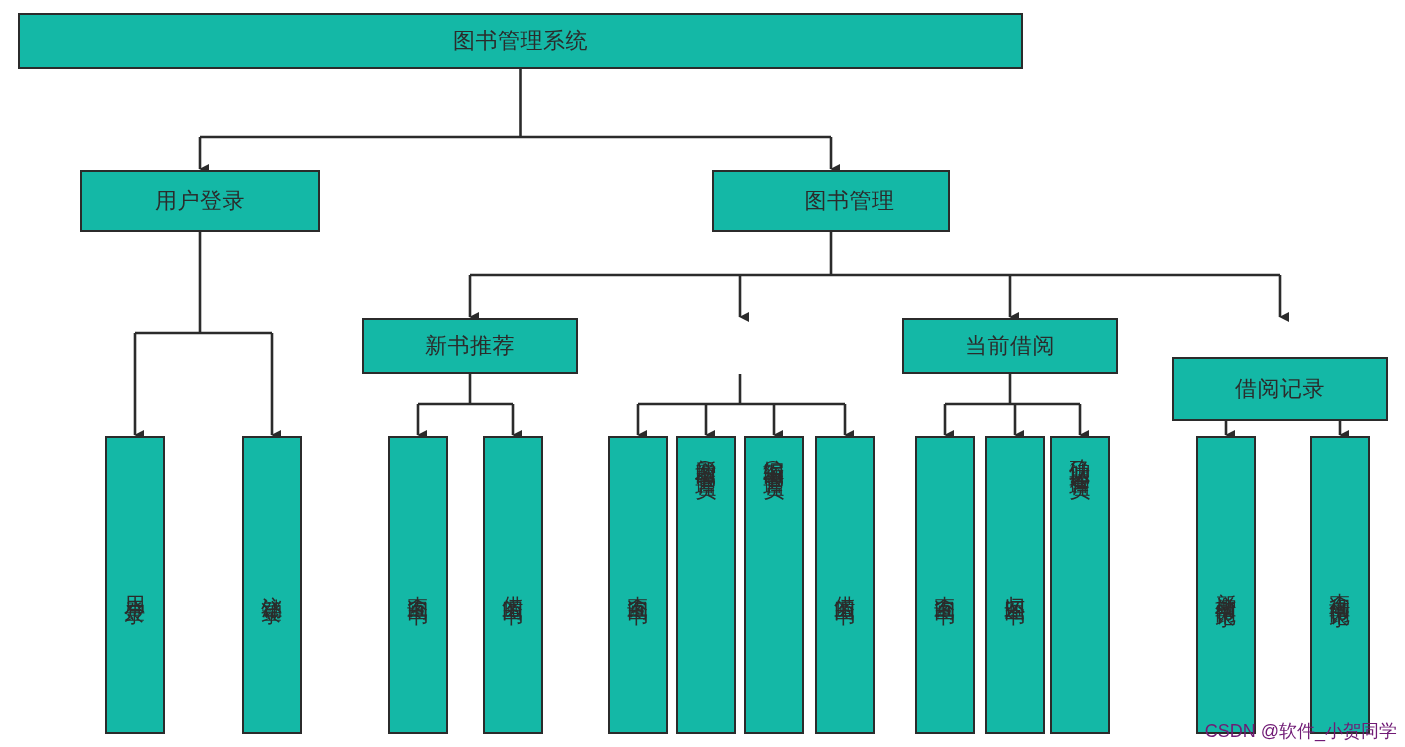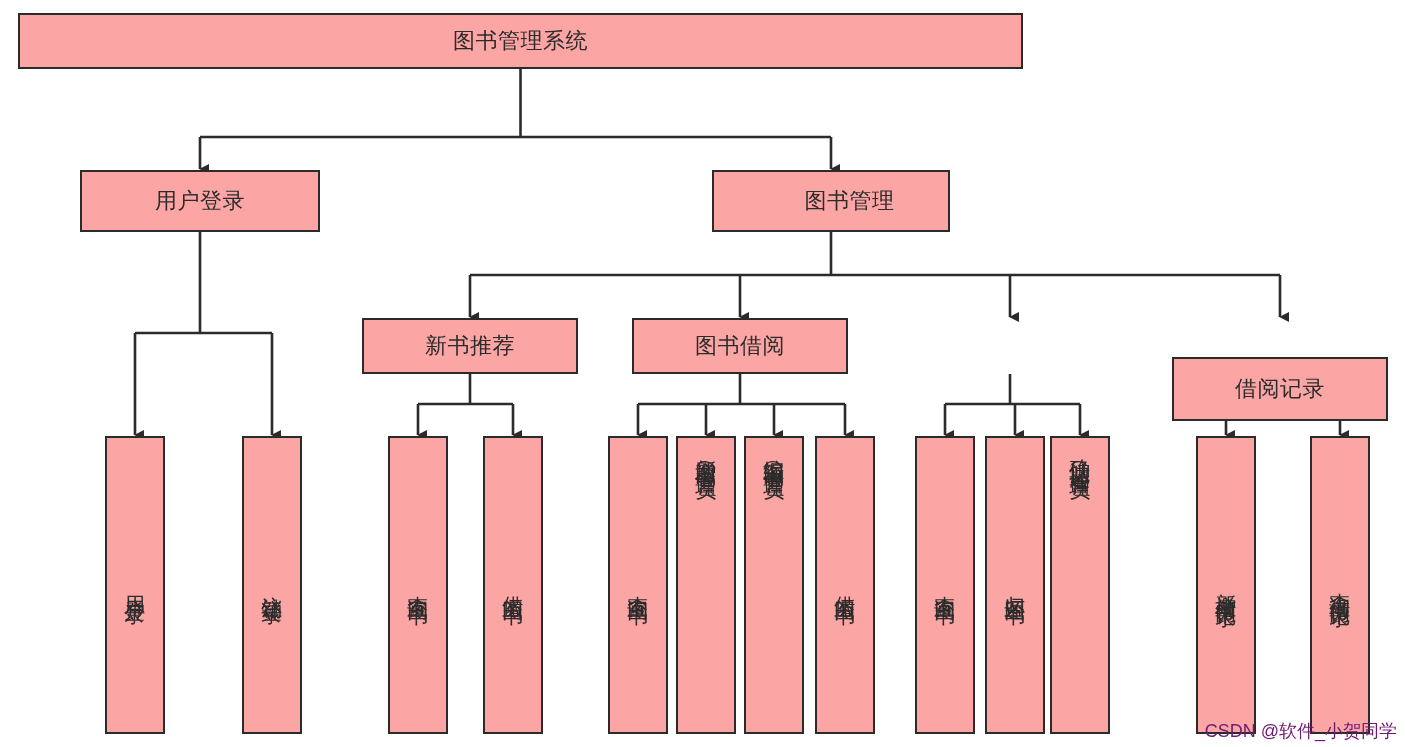--- a/index.html
+++ b/index.html
@@ -22,21 +22,21 @@
   svg.diagram-canvas {
     position: absolute;
     left: 0;
     top: 0;
     width: 1405px;
     height: 747px;
   }
   .node-box {
     position: absolute;
     box-sizing: border-box;
-    background: #fca5a5;
+    background: #14b8a6;
     border: 2px solid #2b2b2b;
     display: flex;
     align-items: center;
     justify-content: center;
     overflow: hidden;
   }
   .node-label {
     font-size: 22px;
     color: #2b2b2b;
     line-height: 1.18;
@@ -124,22 +124,22 @@
   <div class="node-box" style="left: 80px; top: 170px; width: 240px; height: 62px;">
     <span class="node-label">用户登录</span>
   </div>
   <div class="node-box" style="left: 712px; top: 170px; width: 238px; height: 62px; padding-left: 37px;">
     <span class="node-label">图书管理</span>
   </div>
 
   <div class="node-box" style="left: 362px; top: 318px; width: 216px; height: 56px;">
     <span class="node-label">新书推荐</span>
   </div>
-  <div class="node-box" style="left: 632px; top: 318px; width: 216px; height: 56px;">
-    <span class="node-label">图书借阅</span>
+  <div class="node-box" style="left: 902px; top: 318px; width: 216px; height: 56px;">
+    <span class="node-label">当前借阅</span>
   </div>
   <div class="node-box" style="left: 1172px; top: 318px; width: 216px; height: 64px; margin-top: 39px;">
     <span class="node-label">借阅记录</span>
   </div>
 
   <div class="node-box vertical centered" style="left: 105px; top: 436px; width: 60px; height: 298px;">
     <span class="node-label">用户登录</span>
   </div>
   <div class="node-box vertical centered" style="left: 242px; top: 436px; width: 60px; height: 298px;">
     <span class="node-label">注销登录</span>

